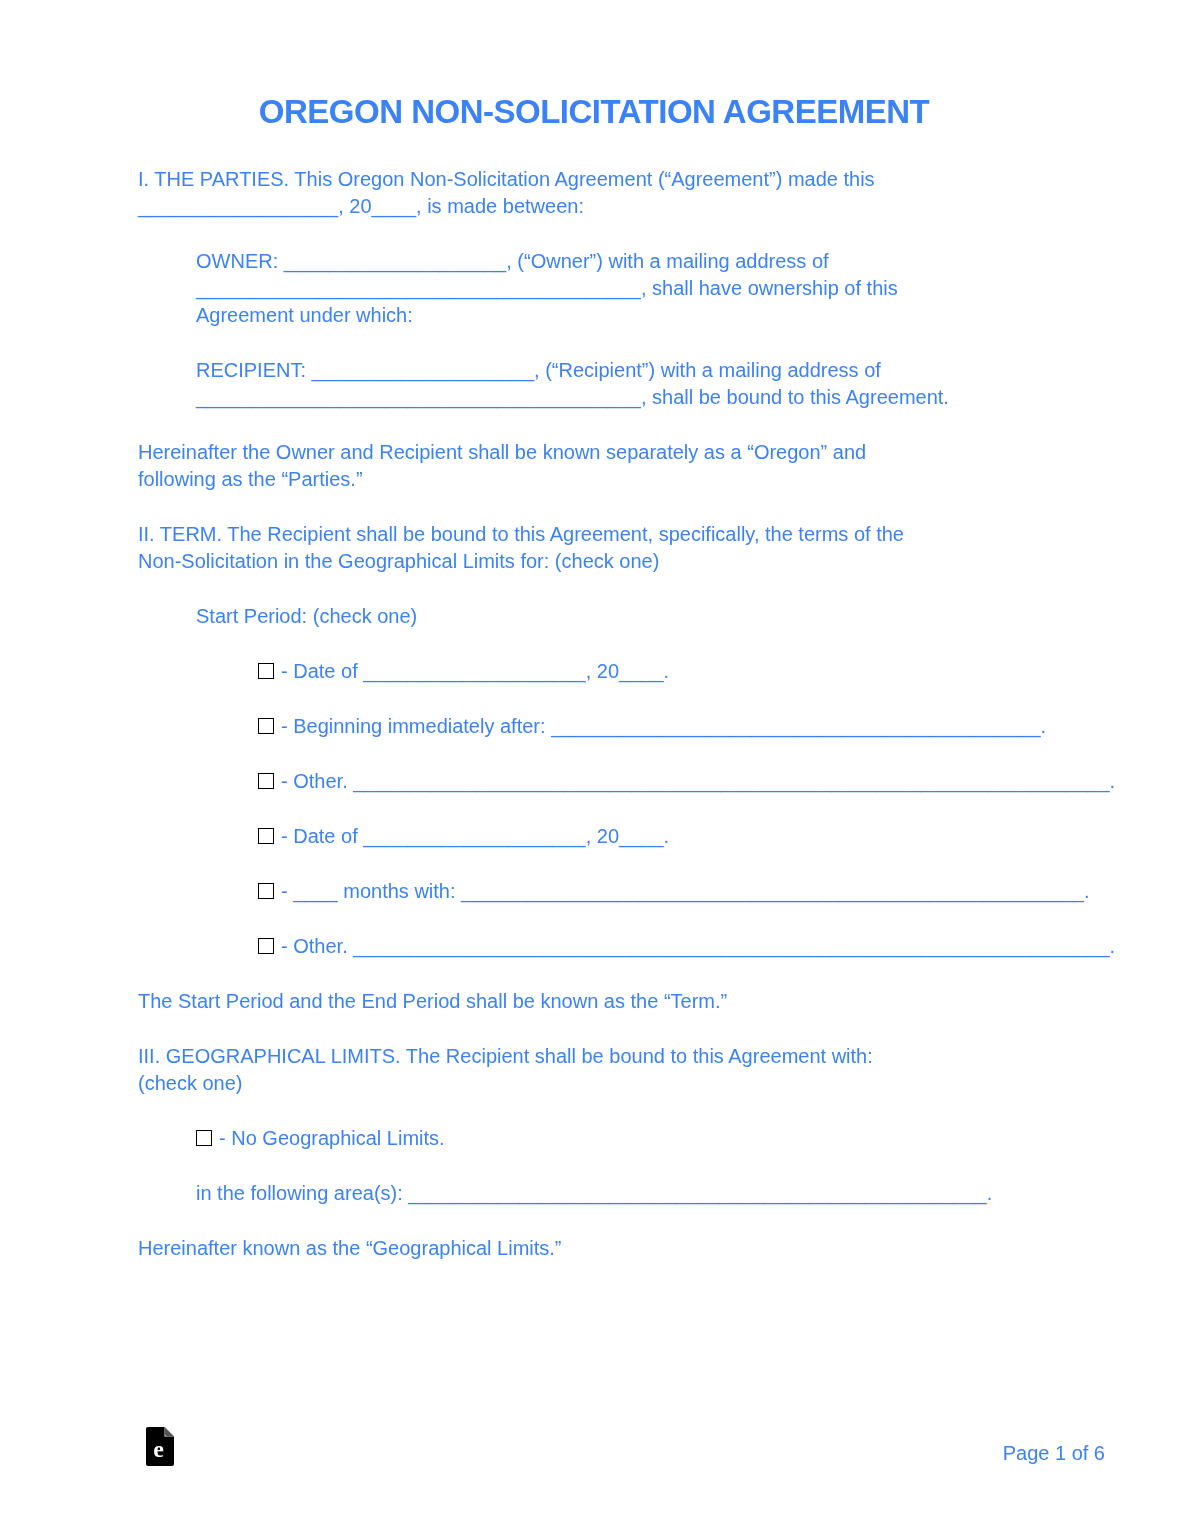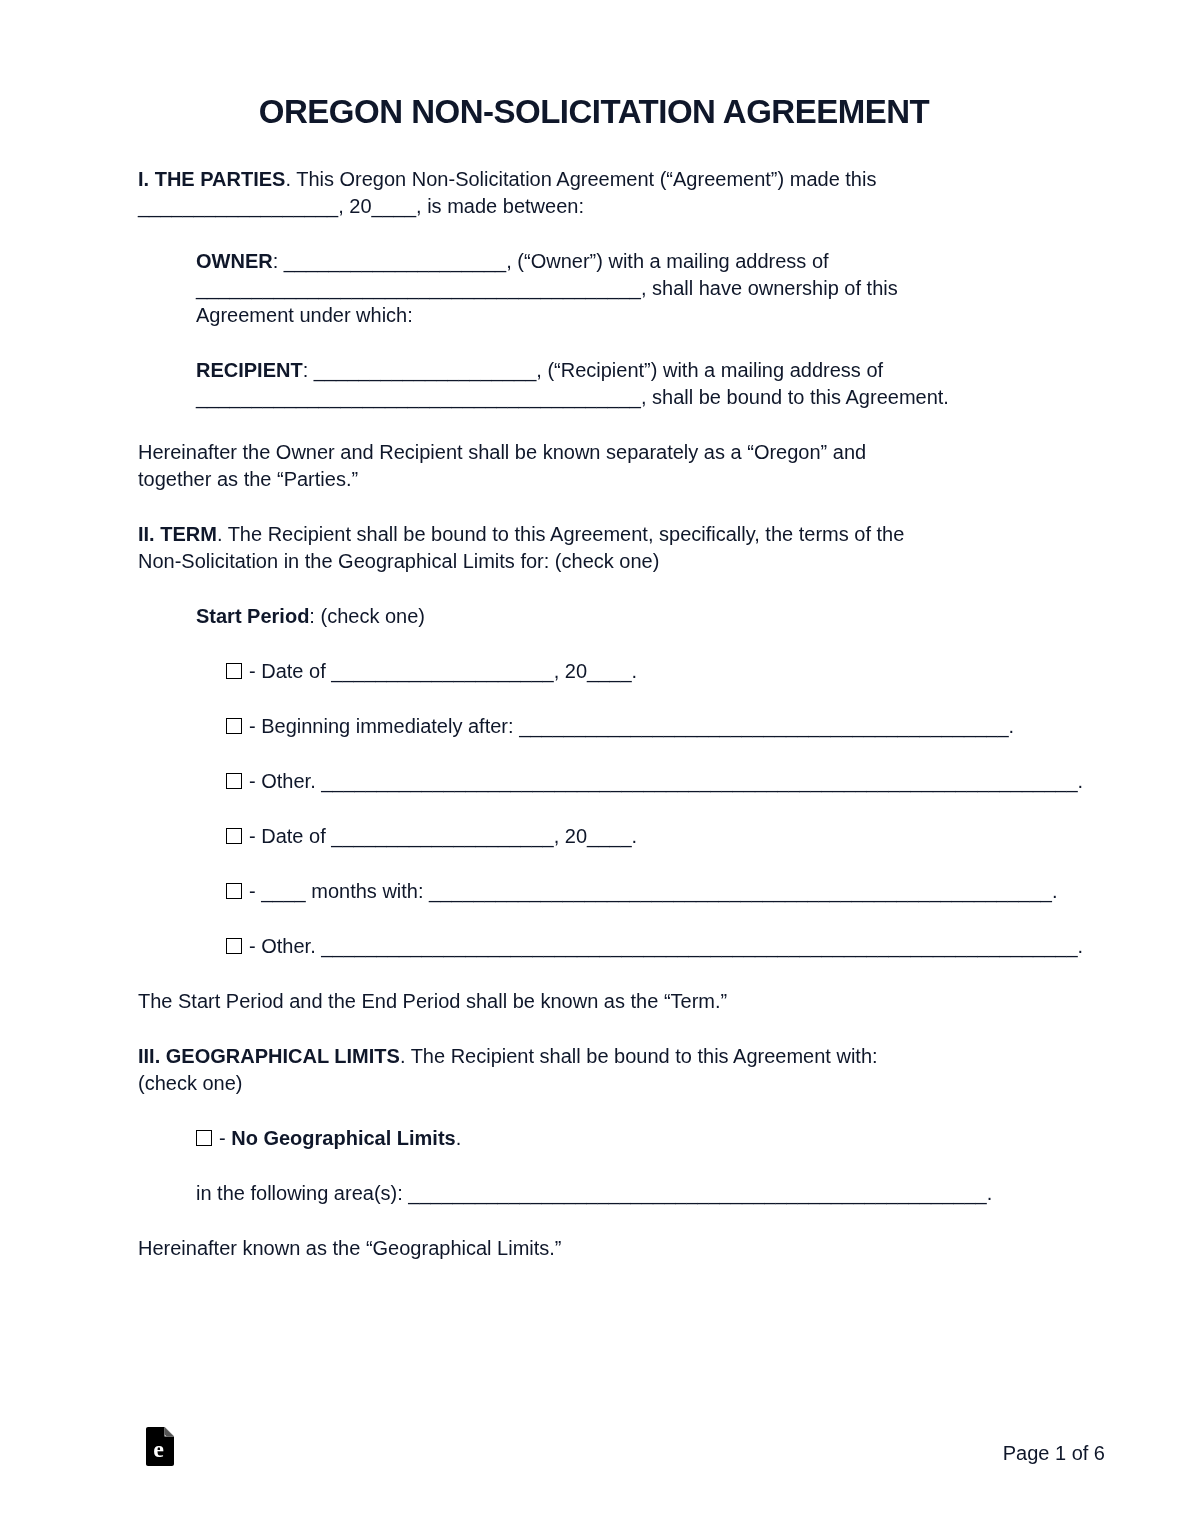--- a/index.html
+++ b/index.html
@@ -5,21 +5,21 @@
   html, body {
     margin: 0;
     padding: 0;
     background: #ffffff;
   }
   .page {
     position: relative;
     width: 1187px;
     height: 1536px;
     background: #ffffff;
-    color: #0f172a;
+    color: #3b82f6;
     font-family: "Liberation Sans", sans-serif;
     overflow: hidden;
   }
   .content {
     position: absolute;
     left: 138px;
     top: 92px;
     width: 912px;
   }
   .doc-title {
@@ -30,23 +30,23 @@
     text-align: center;
     margin: 0 0 34px 0;
     white-space: nowrap;
   }
   .para {
     font-size: 20px;
     line-height: 27px;
     margin: 0 0 28px 0;
   }
   .ind1 { margin-left: 58px; }
-  .ind2 { margin-left: 88px; }
+  .ind2 { margin-left: 120px; }
   .line { white-space: nowrap; }
-  b { font-weight: bold; }
+  b { font-weight: normal; }
   .checkbox {
     display: inline-block;
     width: 14px;
     height: 14px;
     border: 1.6px solid #000;
     background: #fff;
     margin-right: 7px;
     vertical-align: -1px;
   }
   .footer-logo {
@@ -84,21 +84,21 @@
       <div class="line"><span>Agreement under which:</span></div>
     </div>
 
     <div class="para ind1">
       <div class="line"><b>RECIPIENT</b><span>: ____________________, (“Recipient”) with a mailing address of</span></div>
       <div class="line"><span>________________________________________, shall be bound to this Agreement.</span></div>
     </div>
 
     <div class="para">
       <div class="line"><span>Hereinafter the Owner and Recipient shall be known separately as a “Oregon” and</span></div>
-      <div class="line"><span>together as the “Parties.”</span></div>
+      <div class="line"><span>following as the “Parties.”</span></div>
     </div>
 
     <div class="para">
       <div class="line"><b>II. TERM</b><span>. The Recipient shall be bound to this Agreement, specifically, the terms of the</span></div>
       <div class="line"><span>Non-Solicitation in the Geographical Limits for: (check one)</span></div>
     </div>
 
     <div class="para ind1">
       <div class="line"><b>Start Period</b><span>: (check one)</span></div>
     </div>

